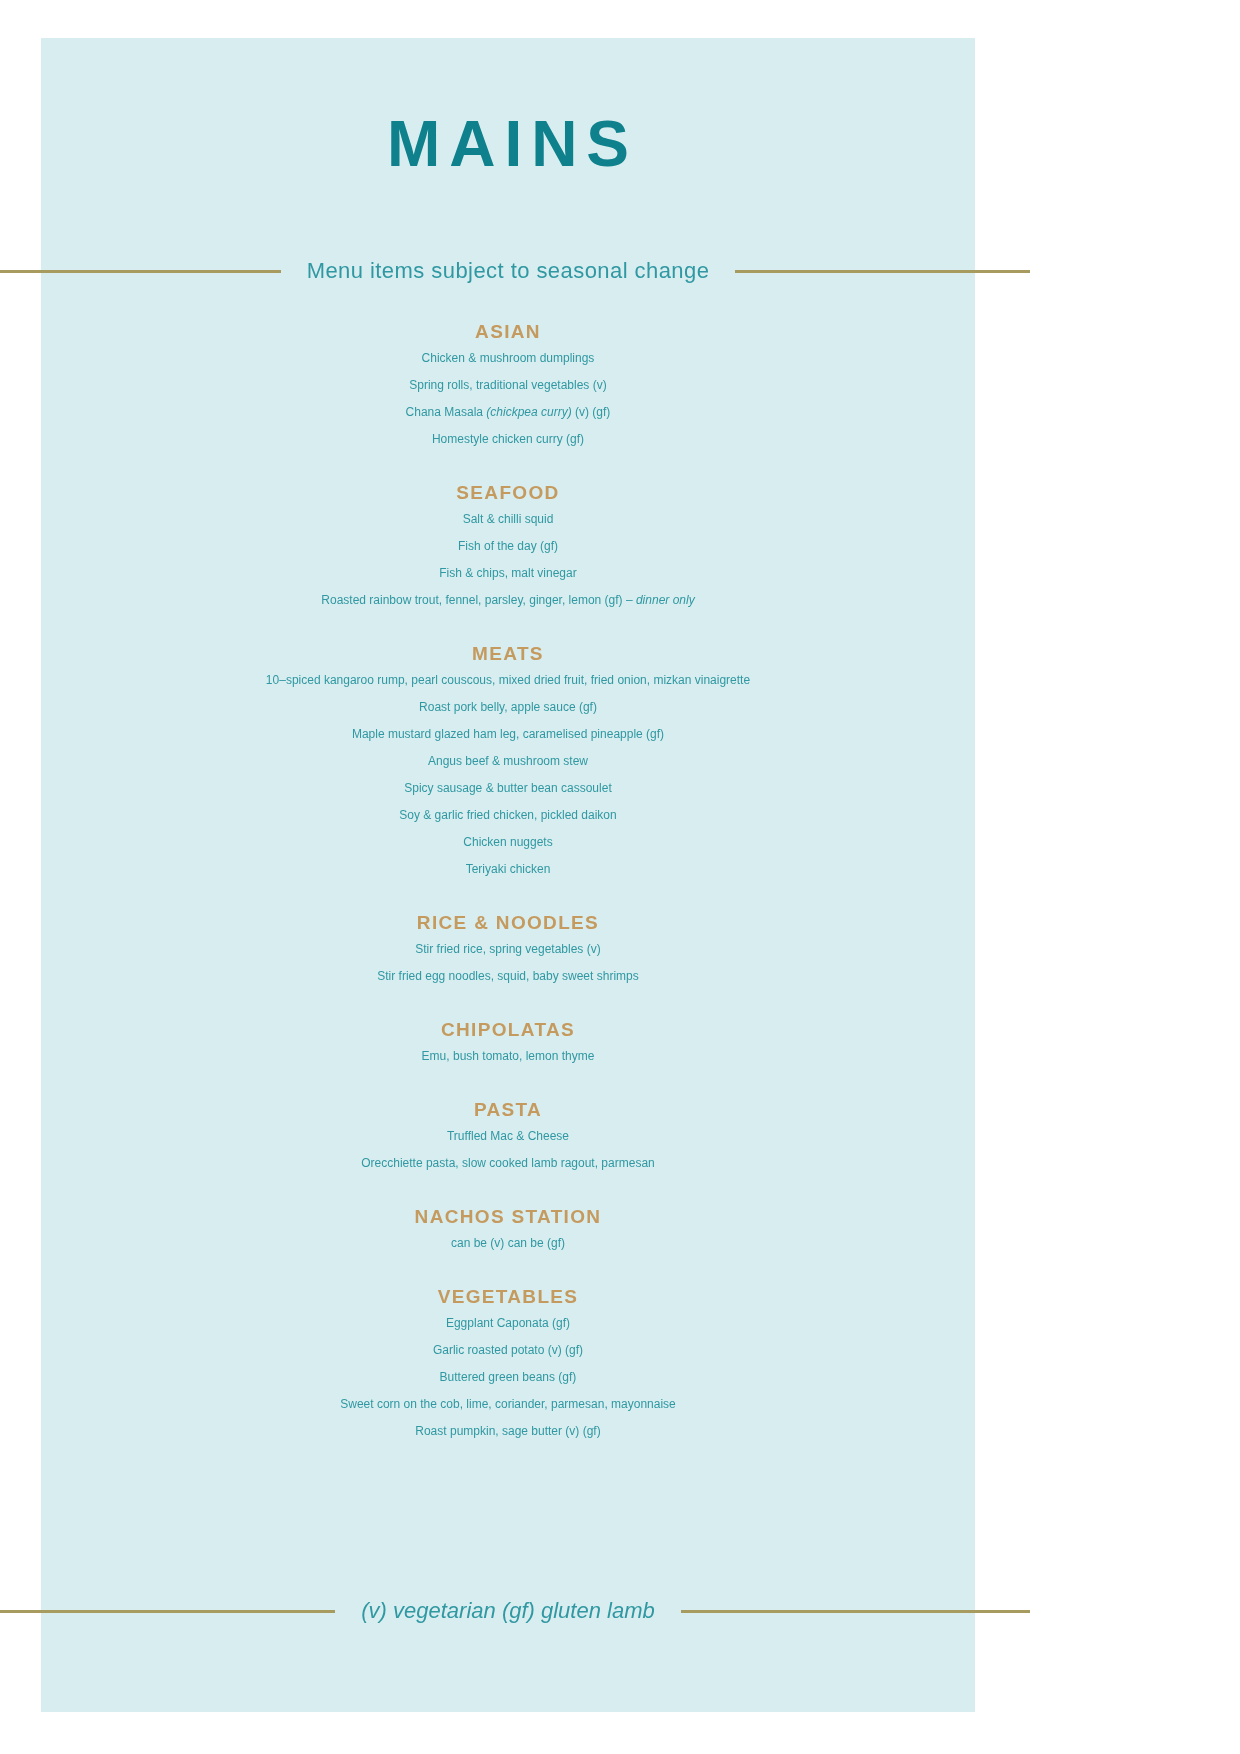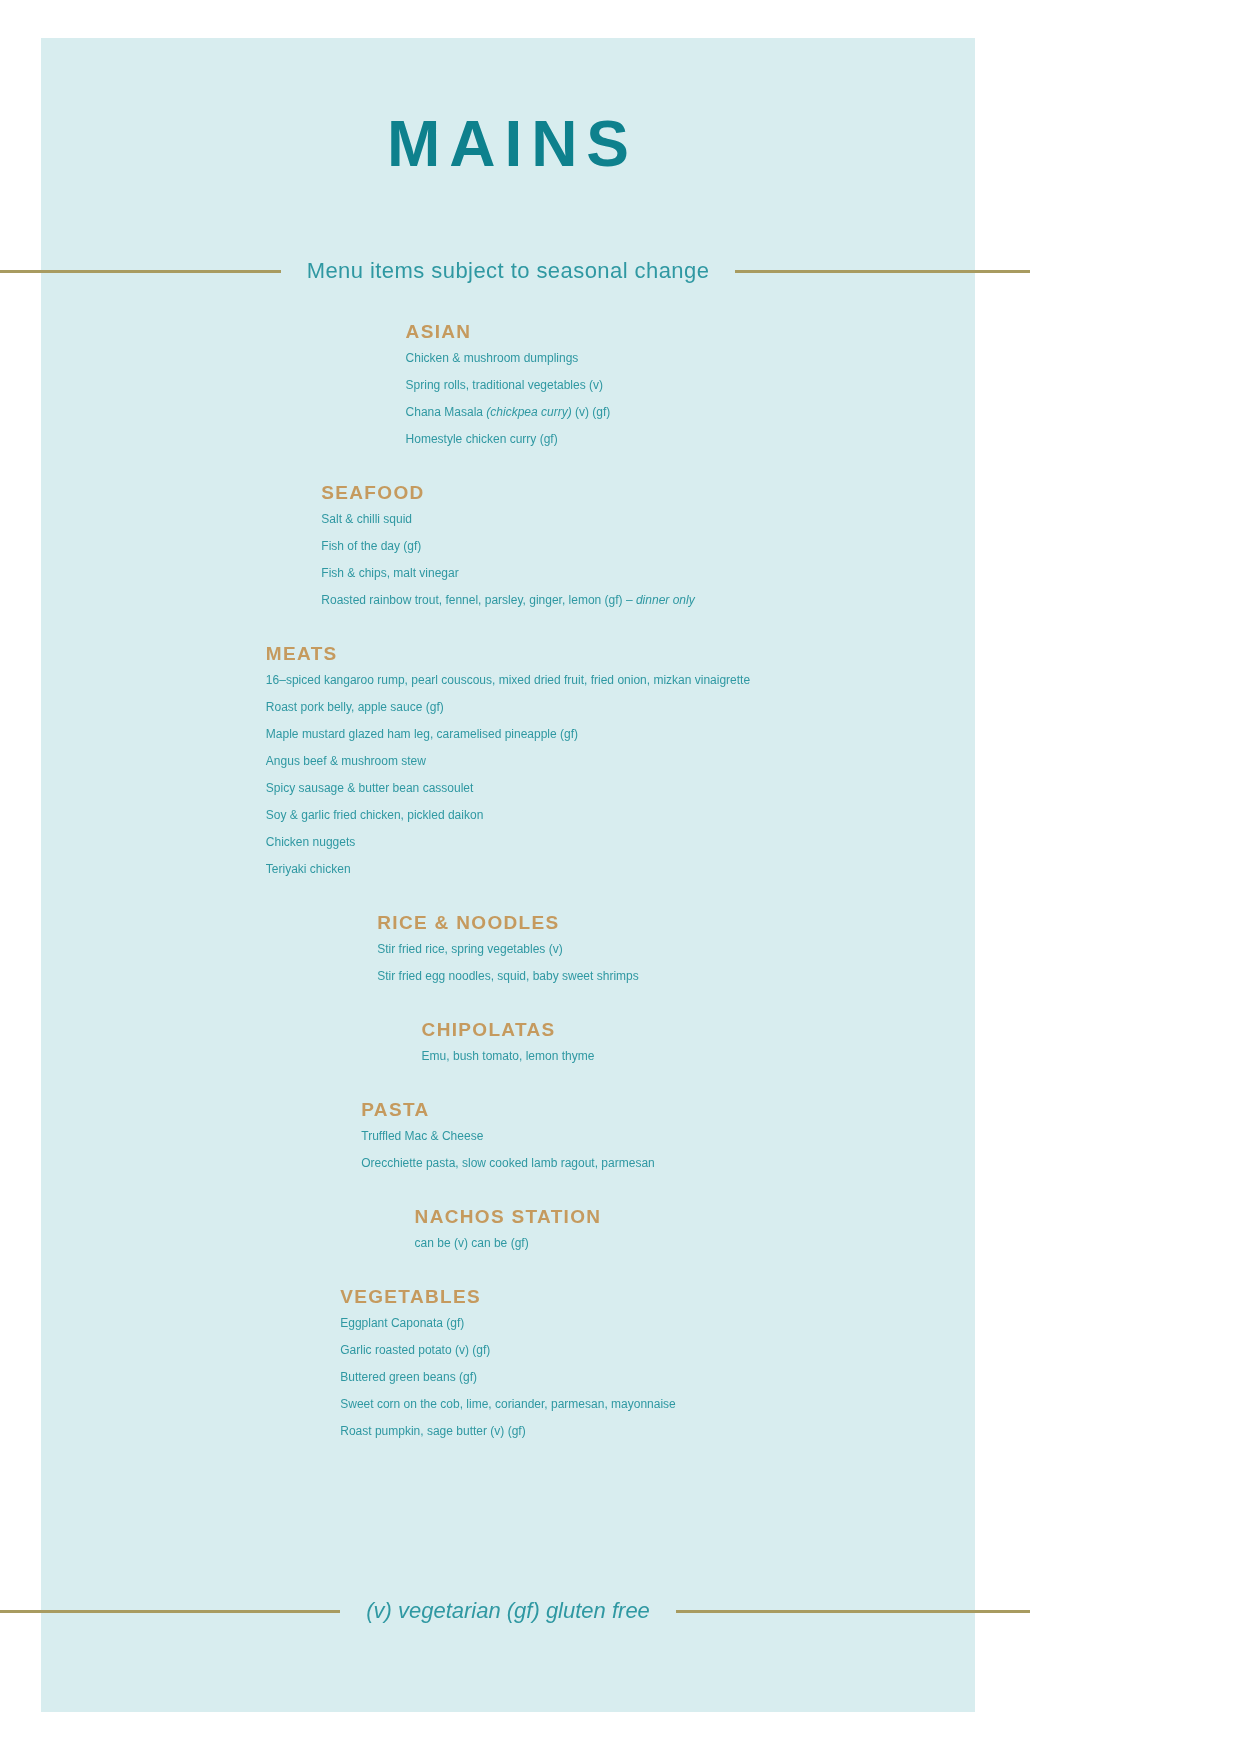--- a/index.html
+++ b/index.html
@@ -53,20 +53,21 @@
     white-space: nowrap;
   }
   .sections {
     display: flex;
     flex-direction: column;
     align-items: center;
     margin-top: 34px;
   }
   .menu-section {
     margin-top: 26px;
+    text-align: center;
   }
   .menu-section:first-child { margin-top: 0; }
   .section-heading {
     color: #c59a5e;
     font-size: 19px;
     font-weight: bold;
     letter-spacing: 0.07em;
     line-height: 27px;
   }
   .menu-item {
@@ -111,21 +112,21 @@
         </section>
         <section class="menu-section">
           <h2 class="section-heading">SEAFOOD</h2>
           <p class="menu-item"><span>Salt &amp; chilli squid</span></p>
           <p class="menu-item"><span>Fish of the day (gf)</span></p>
           <p class="menu-item"><span>Fish &amp; chips, malt vinegar</span></p>
           <p class="menu-item"><span>Roasted rainbow trout, fennel, parsley, ginger, lemon (gf) – </span><span class="em">dinner only</span></p>
         </section>
         <section class="menu-section">
           <h2 class="section-heading">MEATS</h2>
-          <p class="menu-item"><span>16–spiced kangaroo rump, pearl couscous, mixed dried fruit, fried onion, mizkan vinaigrette</span></p>
+          <p class="menu-item"><span>10–spiced kangaroo rump, pearl couscous, mixed dried fruit, fried onion, mizkan vinaigrette</span></p>
           <p class="menu-item"><span>Roast pork belly, apple sauce (gf)</span></p>
           <p class="menu-item"><span>Maple mustard glazed ham leg, caramelised pineapple (gf)</span></p>
           <p class="menu-item"><span>Angus beef &amp; mushroom stew</span></p>
           <p class="menu-item"><span>Spicy sausage &amp; butter bean cassoulet</span></p>
           <p class="menu-item"><span>Soy &amp; garlic fried chicken, pickled daikon</span></p>
           <p class="menu-item"><span>Chicken nuggets</span></p>
           <p class="menu-item"><span>Teriyaki chicken</span></p>
         </section>
         <section class="menu-section">
           <h2 class="section-heading">RICE &amp; NOODLES</h2>
@@ -150,18 +151,18 @@
           <p class="menu-item"><span>Eggplant Caponata (gf)</span></p>
           <p class="menu-item"><span>Garlic roasted potato (v) (gf)</span></p>
           <p class="menu-item"><span>Buttered green beans (gf)</span></p>
           <p class="menu-item"><span>Sweet corn on the cob, lime, coriander, parmesan, mayonnaise</span></p>
           <p class="menu-item"><span>Roast pumpkin, sage butter (v) (gf)</span></p>
         </section>
       </div>
 
     <div class="divider bottom">
       <span class="rule"></span>
-      <span class="legend">(v) vegetarian (gf) gluten free</span>
+      <span class="legend">(v) vegetarian (gf) gluten lamb</span>
       <span class="rule"></span>
     </div>
 
   </div>
 </div>
 
 </body></html>

